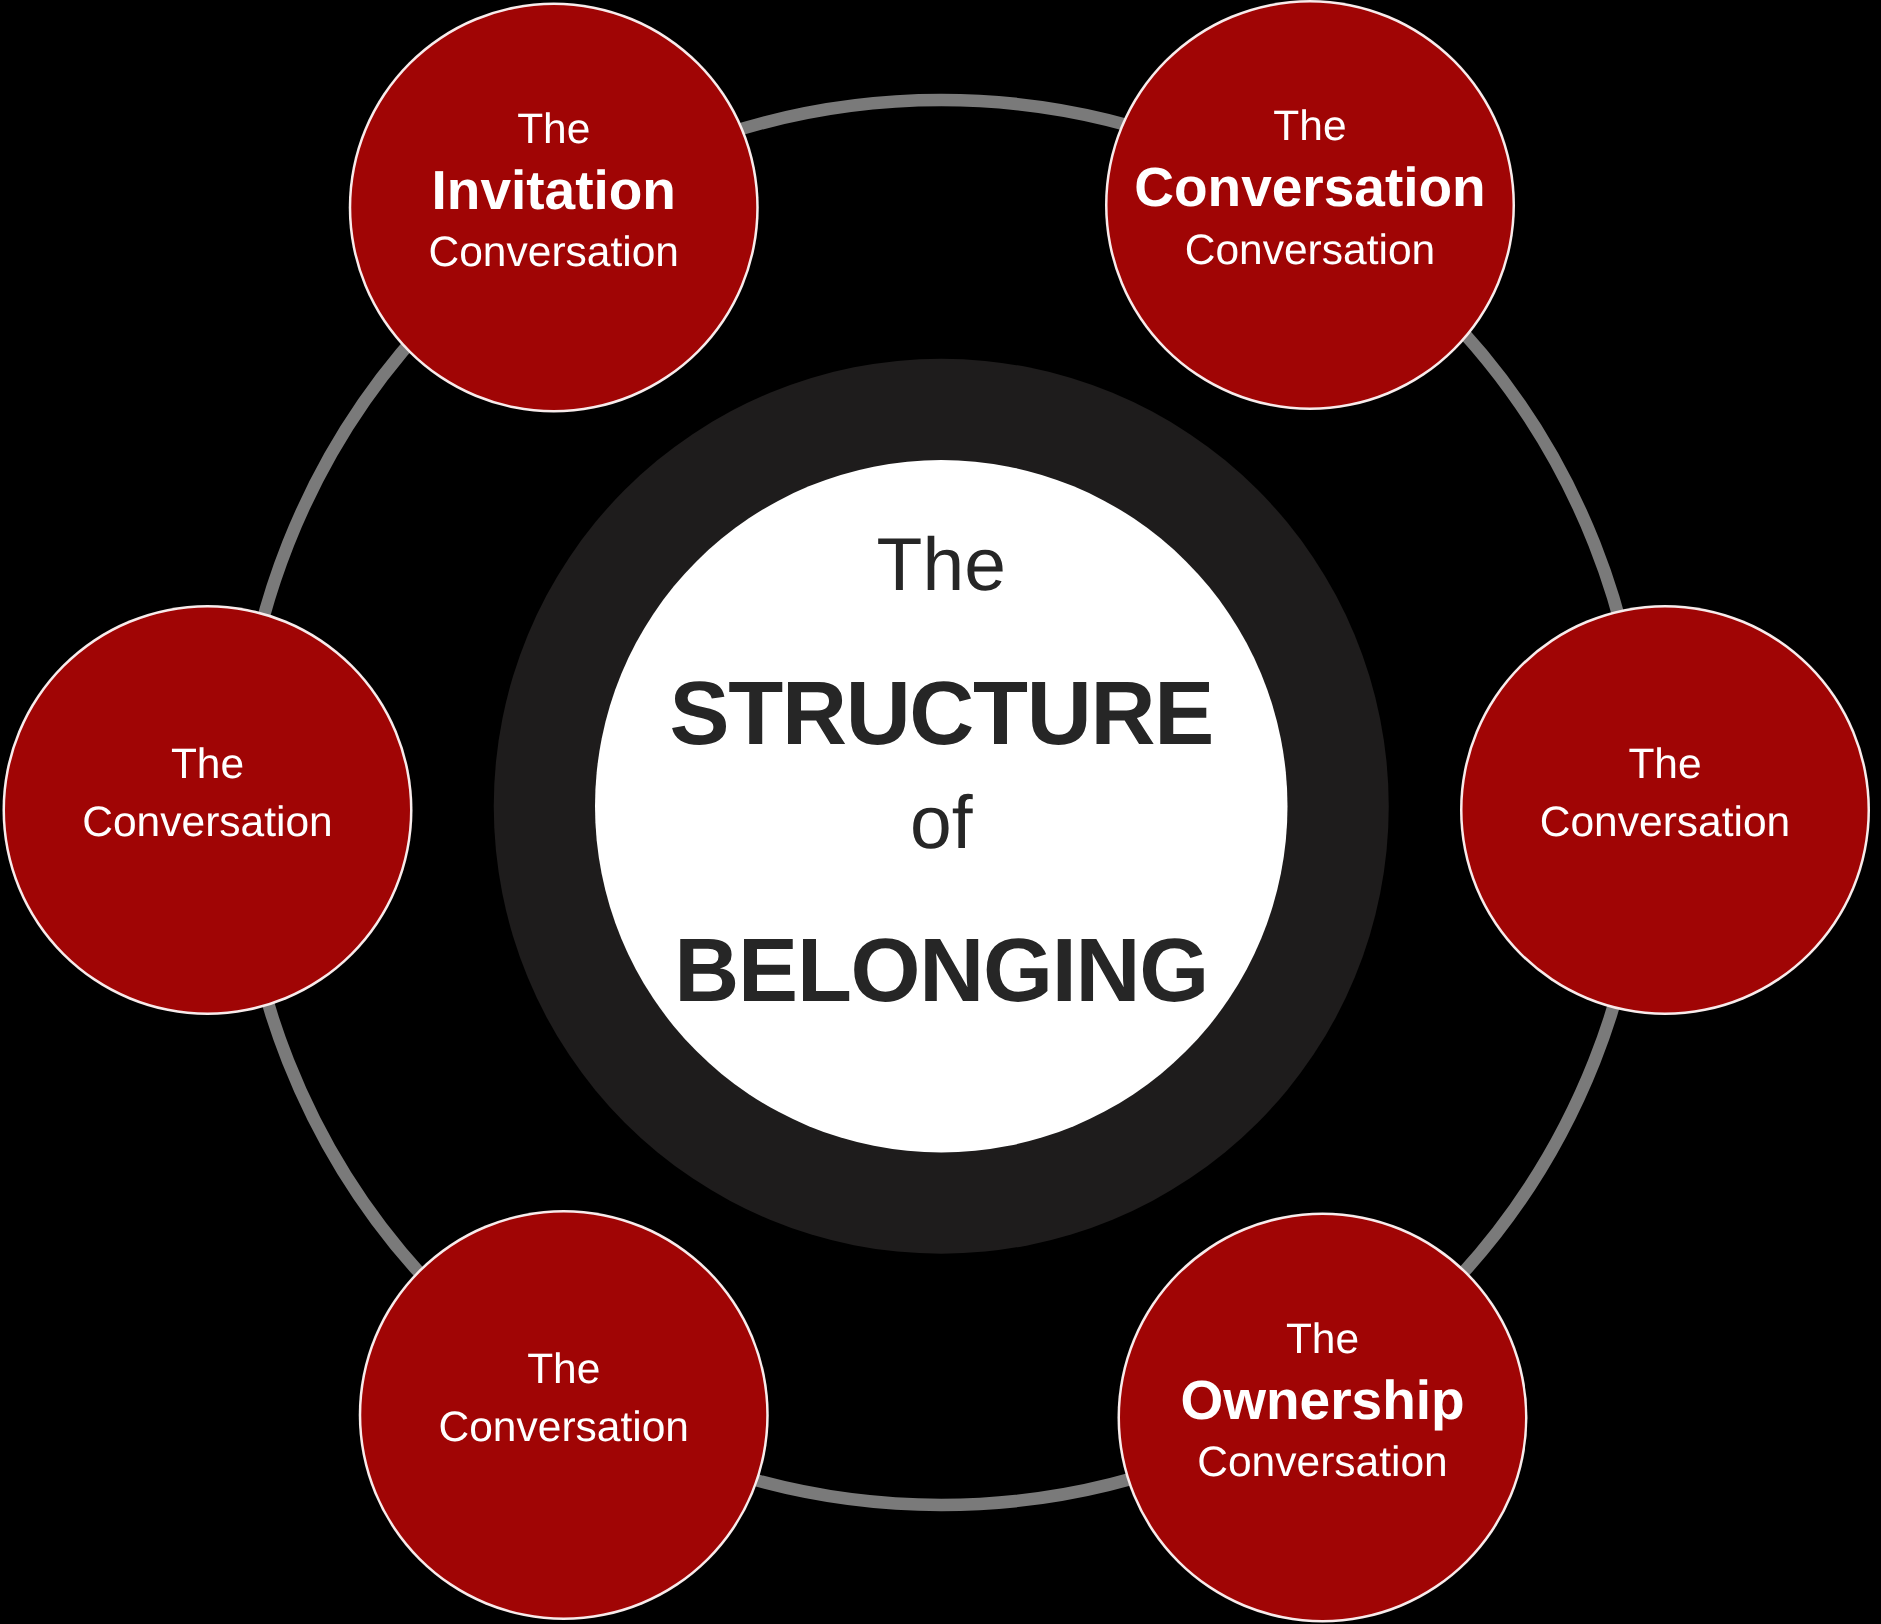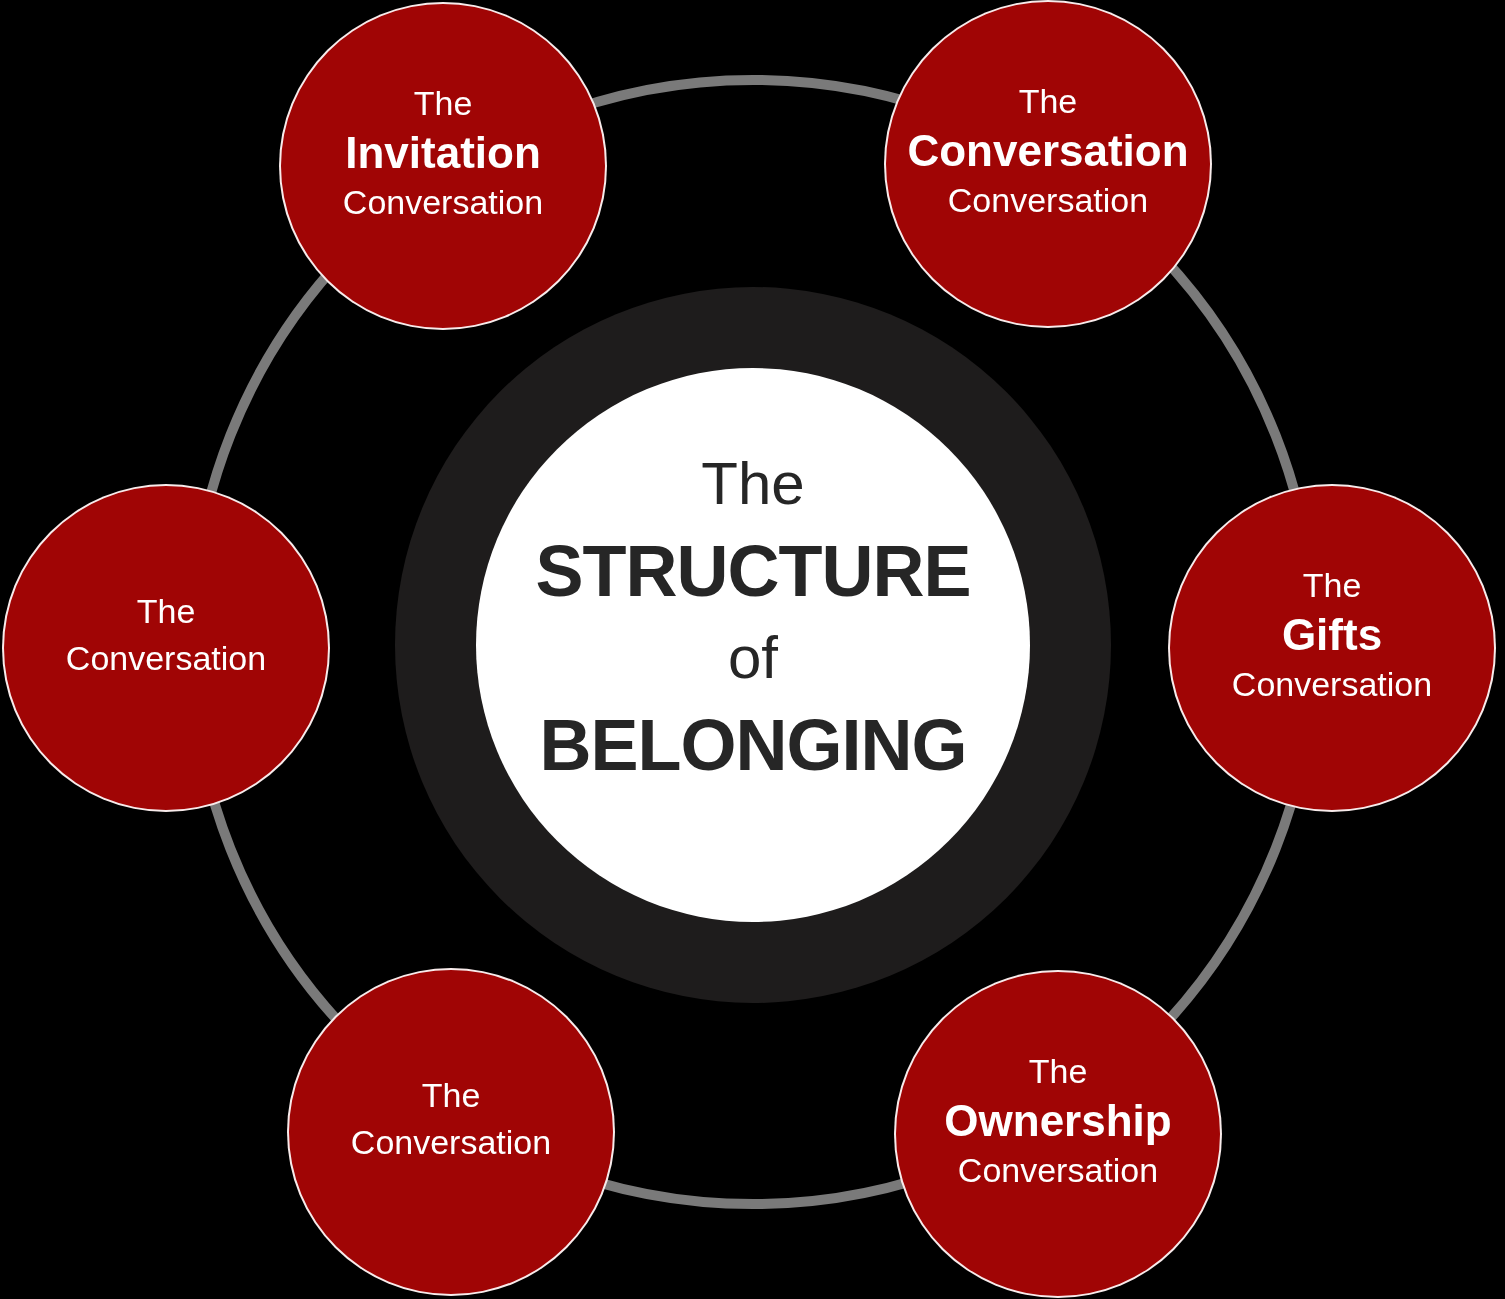--- a/index.html
+++ b/index.html
@@ -38,21 +38,21 @@
     background: #FFFFFF;
     border-radius: 50%;
     display: flex; align-items: center; justify-content: center;
   }
   .center-text {
     text-align: center;
     transform: translateY(-28px);
     color: var(--text-dark, #262626);
   }
   .ct-small { font-size: 60px; line-height: 1.38; }
-  .ct-big   { font-size: 72px; font-weight: bold; line-height: 1.26; letter-spacing: -1px; }
+  .ct-big   { font-size: 72px; font-weight: bold; line-height: 1.26; letter-spacing: -1px; margin-top: 32px; }
 
   
   .node {
     position: absolute;
     width: 328px; height: 328px;
     border-radius: 50%;
     background: var(--node-red, #A00505);
     border: 2px solid rgba(255,255,255,0.92);
     display: flex; align-items: center; justify-content: center;
     color: var(--text-light, #FFFFFF);
@@ -98,21 +98,20 @@
     <div class="node-text">
       <div class="n-prefix">The</div>
       <div class="n-title">Conversation</div>
       <div class="n-suffix">Conversation</div>
     </div>
   </div>
 
   <div class="node node-gifts">
     <div class="node-text">
       <div class="n-prefix">The</div>
-      <div class="n-title">Gifts</div>
       <div class="n-suffix">Conversation</div>
     </div>
   </div>
 
   <div class="node node-ownership">
     <div class="node-text">
       <div class="n-prefix">The</div>
       <div class="n-title">Ownership</div>
       <div class="n-suffix">Conversation</div>
     </div>

